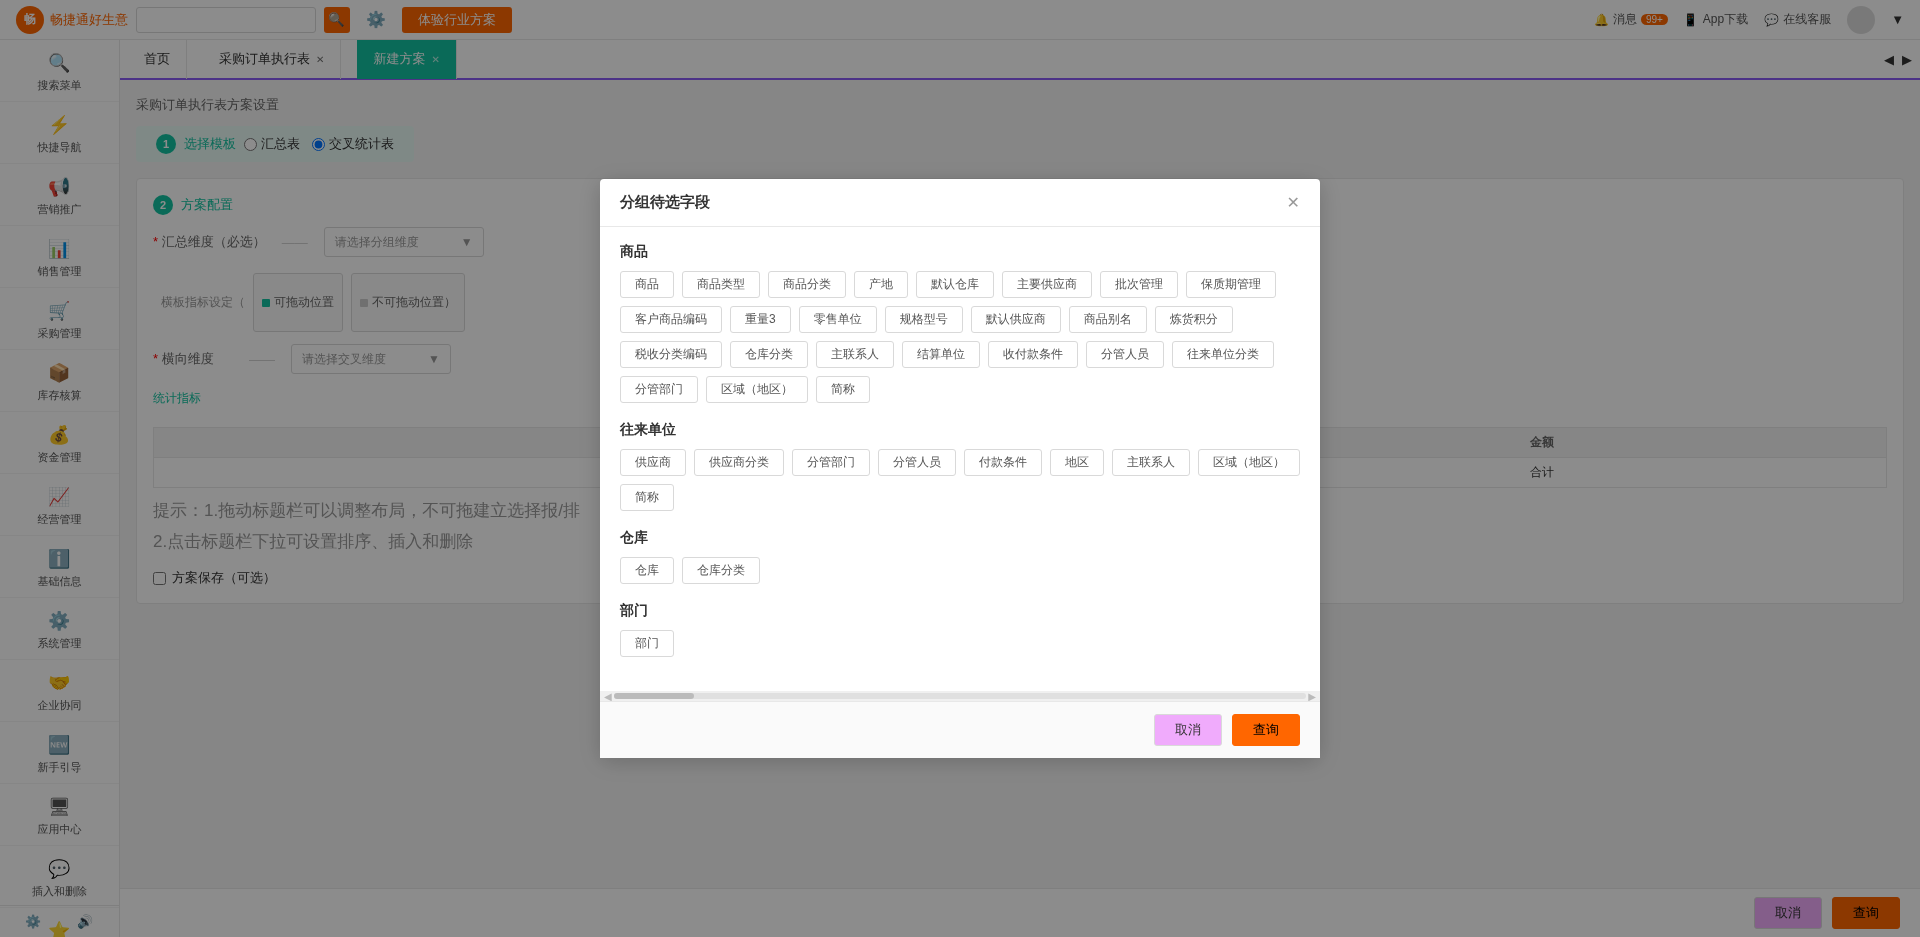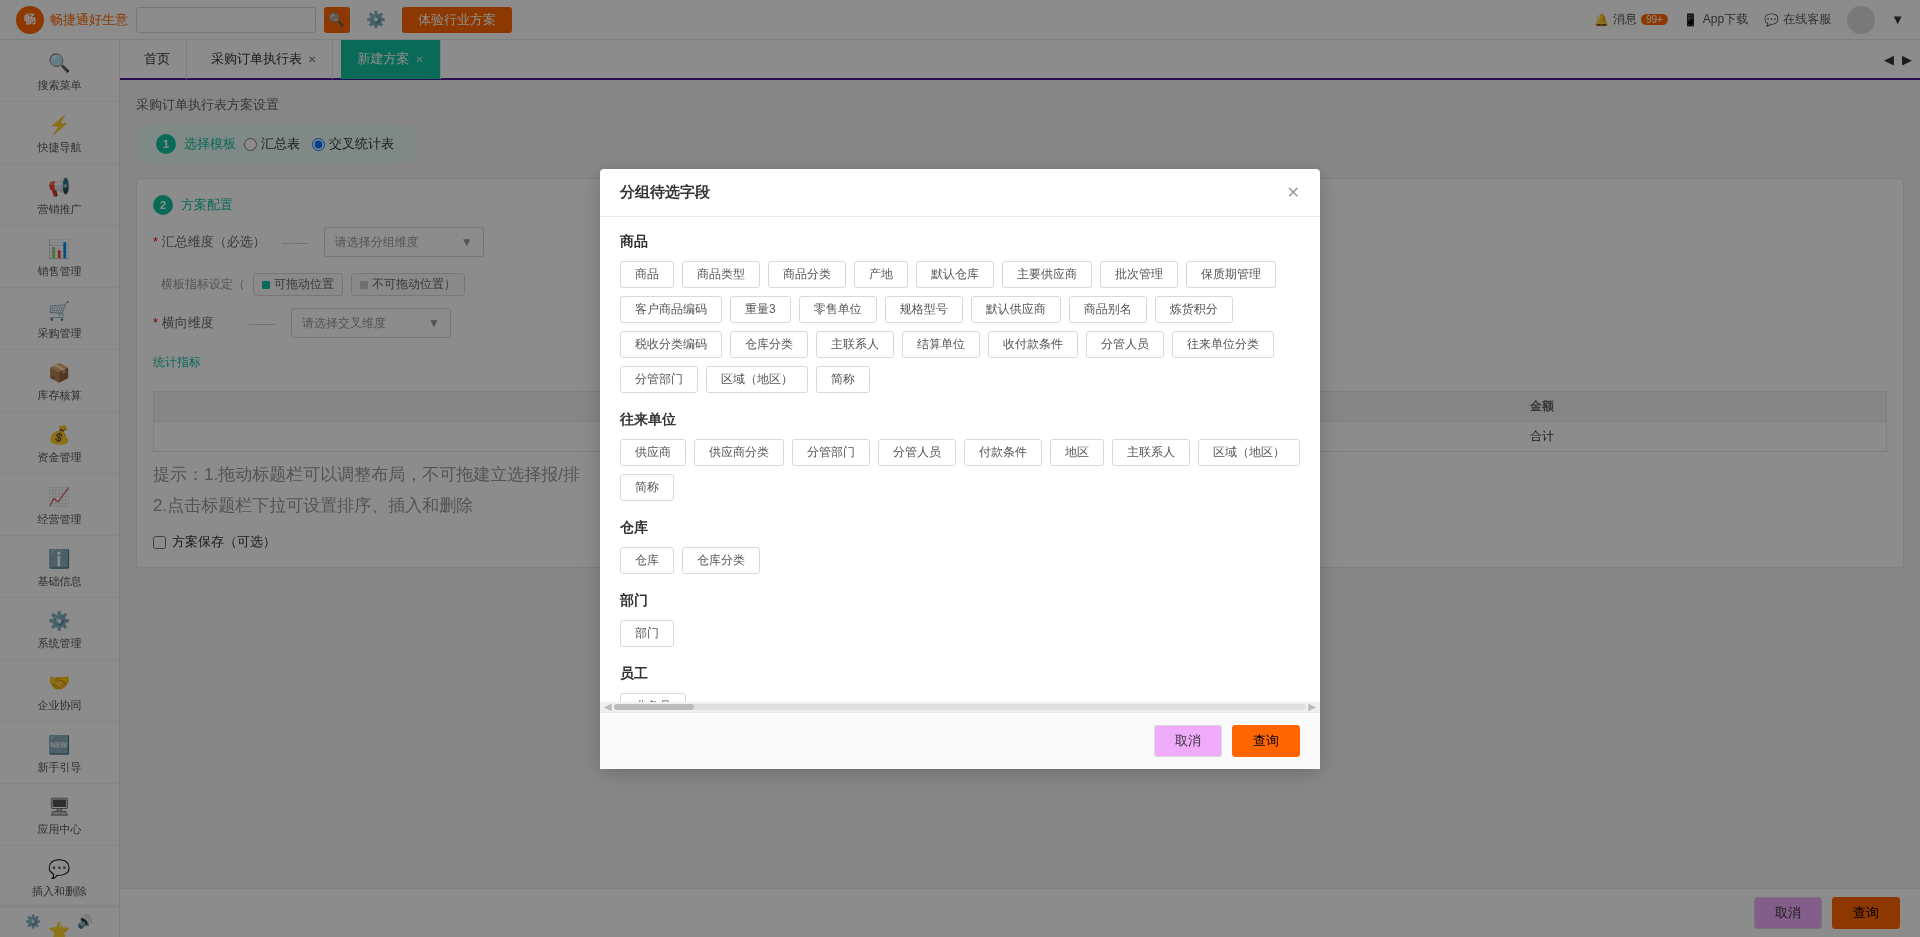--- a/index.html
+++ b/index.html
@@ -68,22 +68,22 @@
     }
 
     
     .main-area {
       margin-left: 120px; margin-top: 40px; min-height: calc(100vh - 40px);
       display: flex; flex-direction: column;
     }
 
     
     .tab-bar {
-      height: 40px; background: #fff; border-bottom: 2px solid #4c1d95;
-      display: flex; align-items: center; padding: 0 8px; gap: 8px;
+      height: 40px; background: #fff; border-bottom: 2px solid #8b5cf6;
+      display: flex; align-items: center; padding: 0 8px; gap: 16px;
     }
     .tab-item {
       height: 40px; padding: 0 16px; display: flex; align-items: center; gap: 6px;
       cursor: pointer; font-size: 13px; color: #333; border-right: 1px solid #e8e8e8;
       position: relative;
     }
     .tab-item.active { background: #13c2a0; color: #fff; }
     .tab-item .tab-close { font-size: 10px; cursor: pointer; opacity: 0.7; }
     .tab-actions { margin-left: auto; display: flex; gap: 8px; align-items: center; }
 
@@ -111,21 +111,21 @@
     .config-label { color: #666; font-size: 13px; min-width: 80px; }
     .select-box {
       height: 30px; border: 1px solid #d9d9d9; border-radius: 3px; padding: 0 10px;
       display: flex; align-items: center; gap: 6px; cursor: pointer; background: #fff;
       min-width: 160px; color: #999; font-size: 12px;
     }
 
     
     .template-row { display: flex; align-items: center; gap: 8px; margin-bottom: 8px; }
     .indicator-box {
-      padding: 2px 8px; border: 1px solid #d9d9d9; border-radius: 3px;
+      padding: 20px 8px; border: 1px solid #d9d9d9; border-radius: 3px;
       font-size: 12px; color: #666; background: #fafafa;
       display: flex; align-items: center; gap: 4px;
     }
     .drag-label {
       display: flex; align-items: center; gap: 8px; padding: 4px 8px;
       font-size: 12px; color: #999;
     }
 
     
     .stats-table {
@@ -503,26 +503,20 @@
         </div>
       </div>
 
       <div class="field-group">
         <div class="field-group-title">部门</div>
         <div class="field-tags">
           <span class="field-tag">部门</span>
         </div>
       </div>
 
-      <div class="field-group">
-        <div class="field-group-title">员工</div>
-        <div class="field-tags">
-          <span class="field-tag">业务员</span>
-        </div>
-      </div>
 
     </div>
 
     <div class="modal-scroll-bottom">
       <span style="font-size:10px;color:#bbb;padding:0 2px;">◀</span>
       <div class="modal-scroll-track">
         <div class="modal-scroll-thumb"></div>
       </div>
       <span style="font-size:10px;color:#bbb;padding:0 2px;">▶</span>
     </div>

